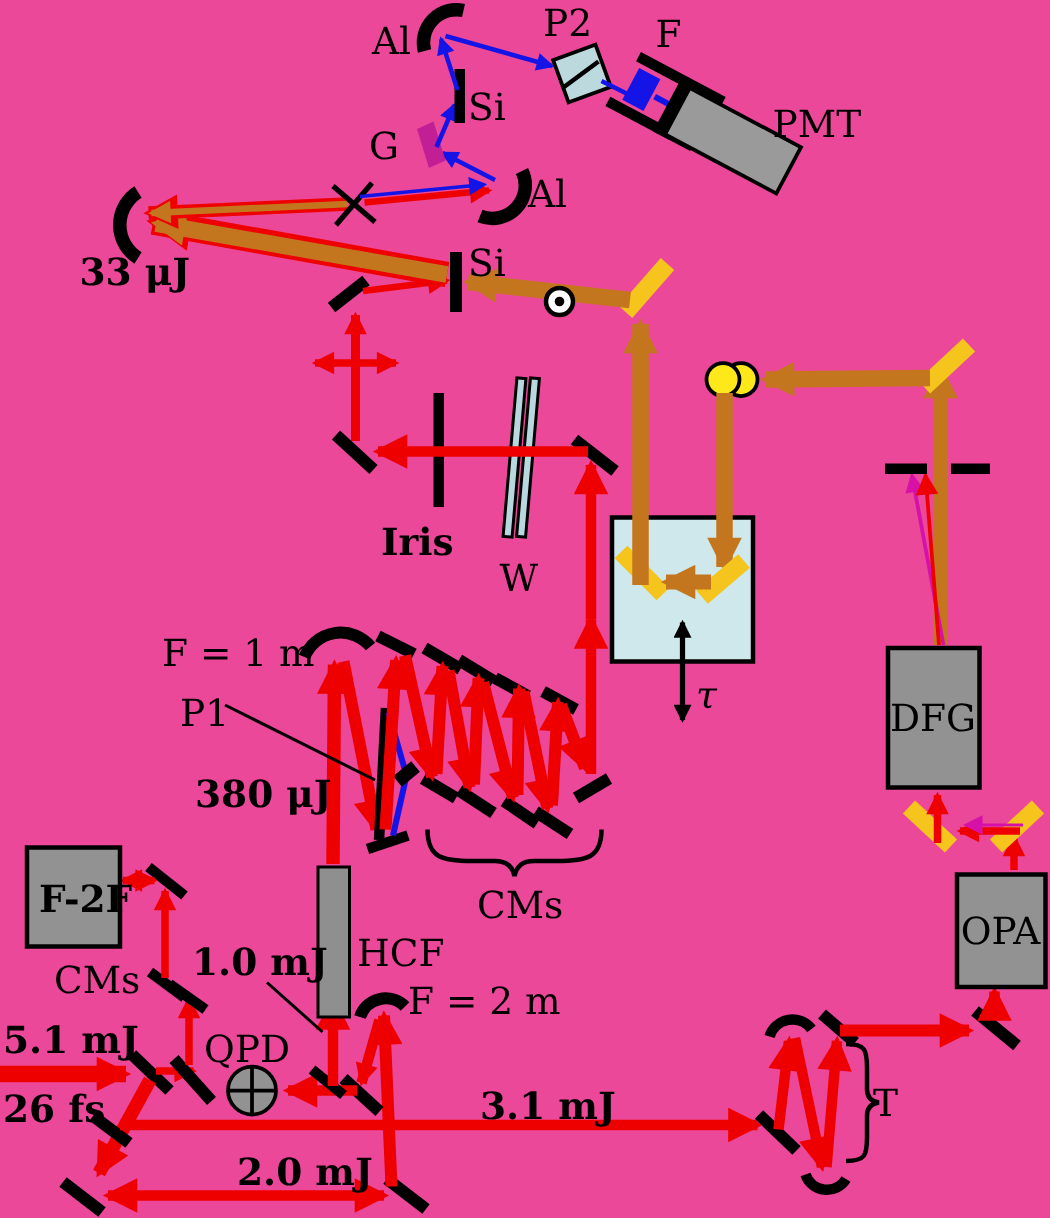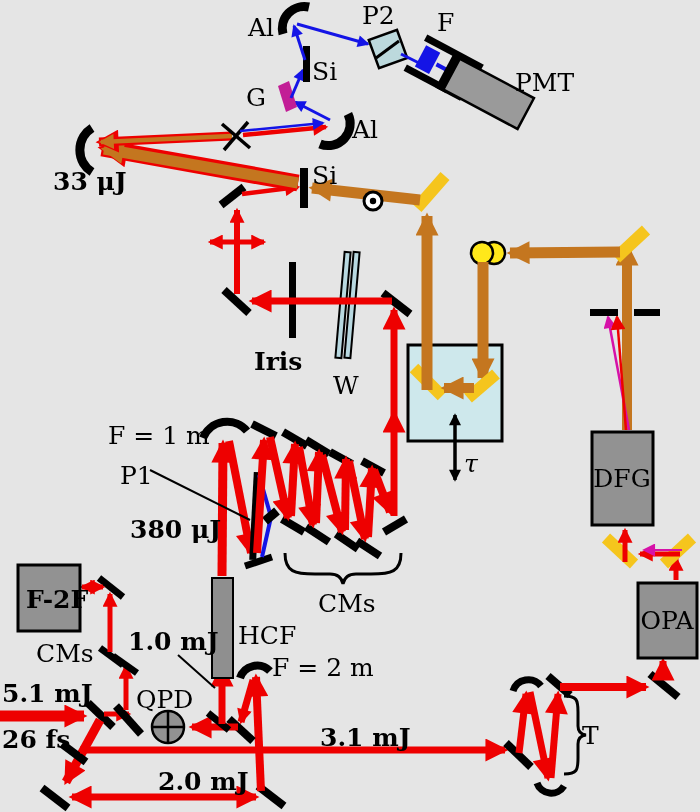--- a/index.html
+++ b/index.html
@@ -1,16 +1,16 @@
 <!DOCTYPE html>
 <html><head>
 <meta charset="utf-8">
 <style>
   html,body{margin:0;padding:0;background:#ffffff;}
-  .stage{position:relative;width:700px;height:812px;background:#e5e5e5;overflow:hidden;
+  .stage{position:relative;width:700px;height:812px;background:#ec4899;overflow:hidden;
          font-family:"DejaVu Serif","Liberation Serif",serif;}
   svg{position:absolute;left:0;top:0;}
   text{font-family:"DejaVu Serif","Liberation Serif",serif;fill:#000;}
   .lbl{font-size:25px;}
   .bold{font-weight:bold;}
   .it{font-style:italic;}
 </style>
 </head>
 <body>
 

